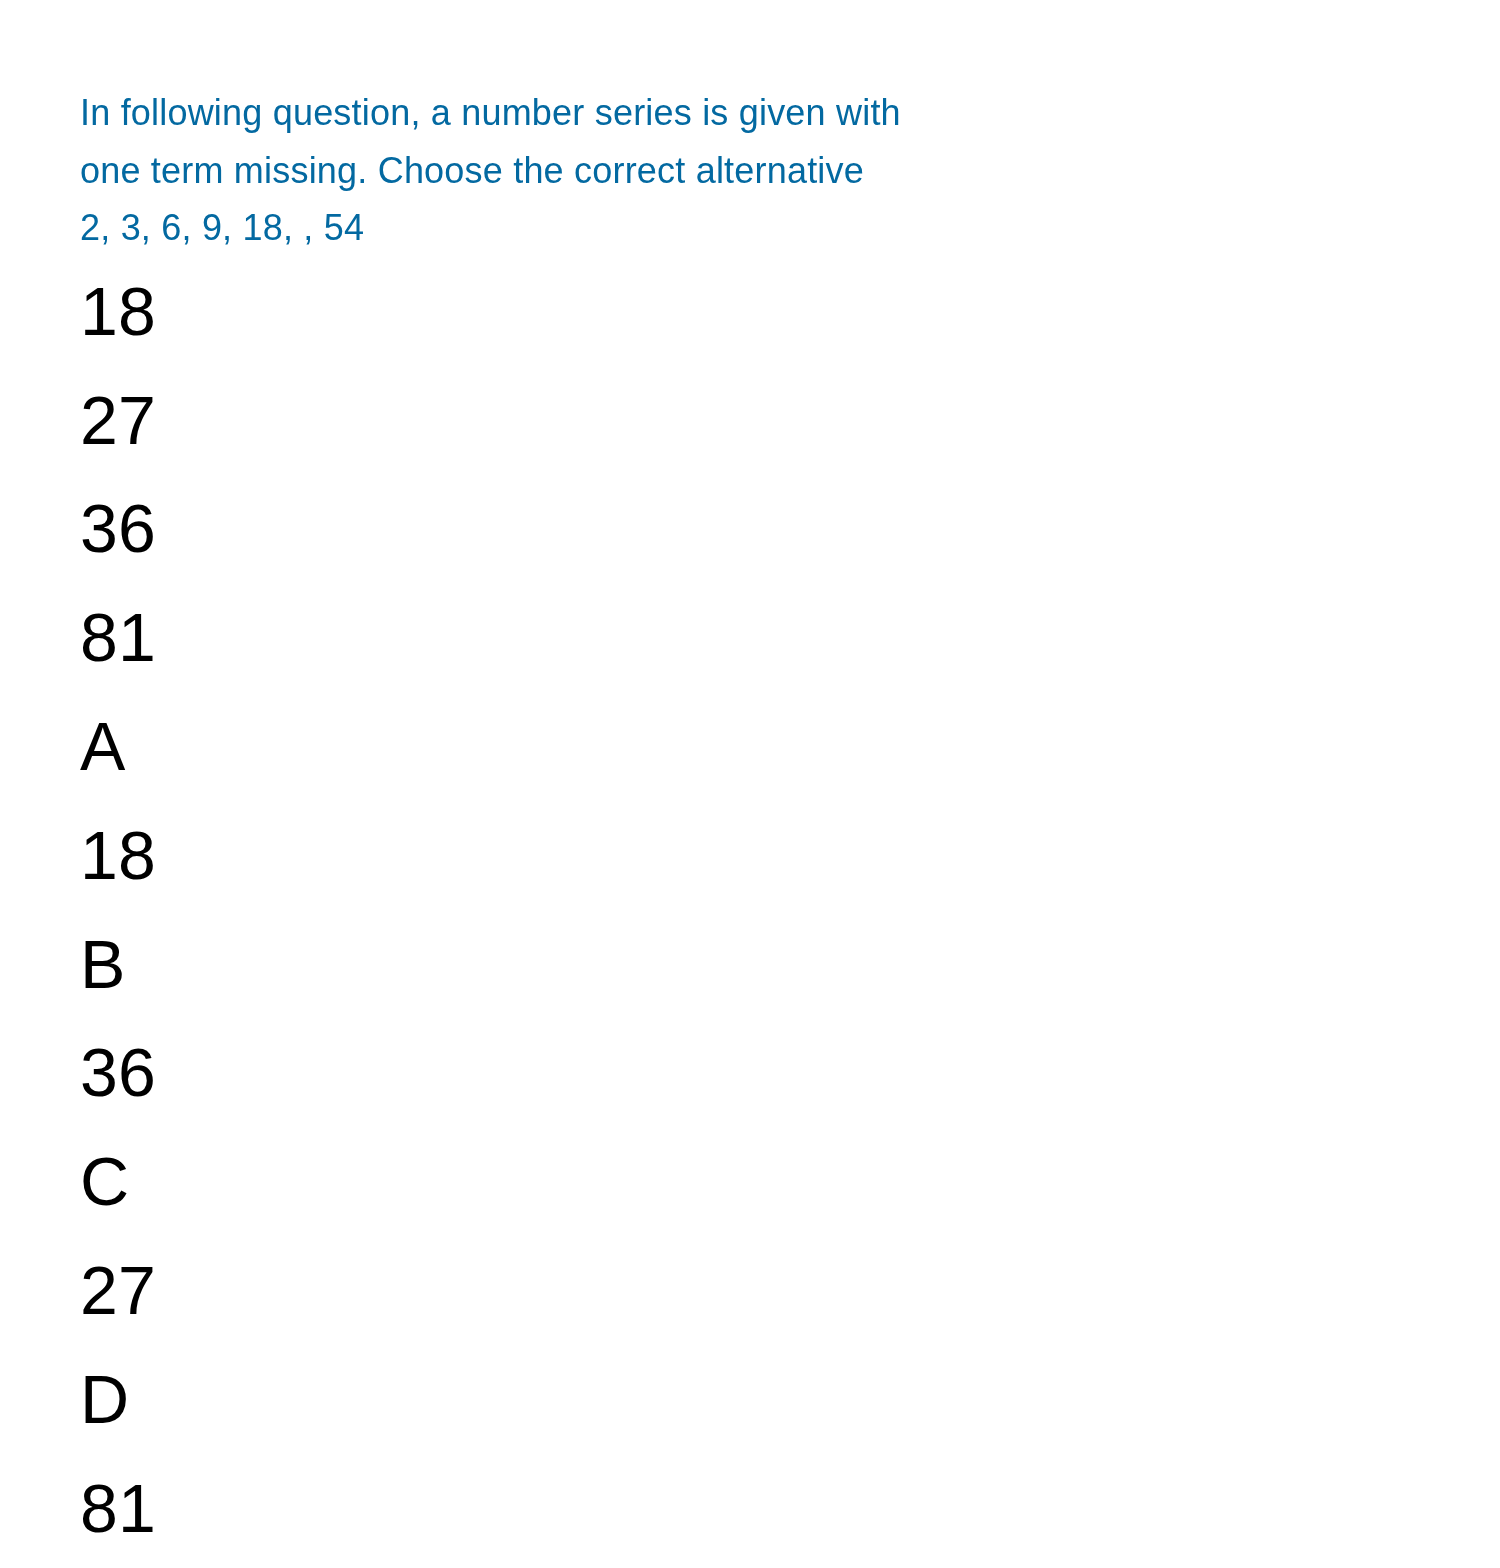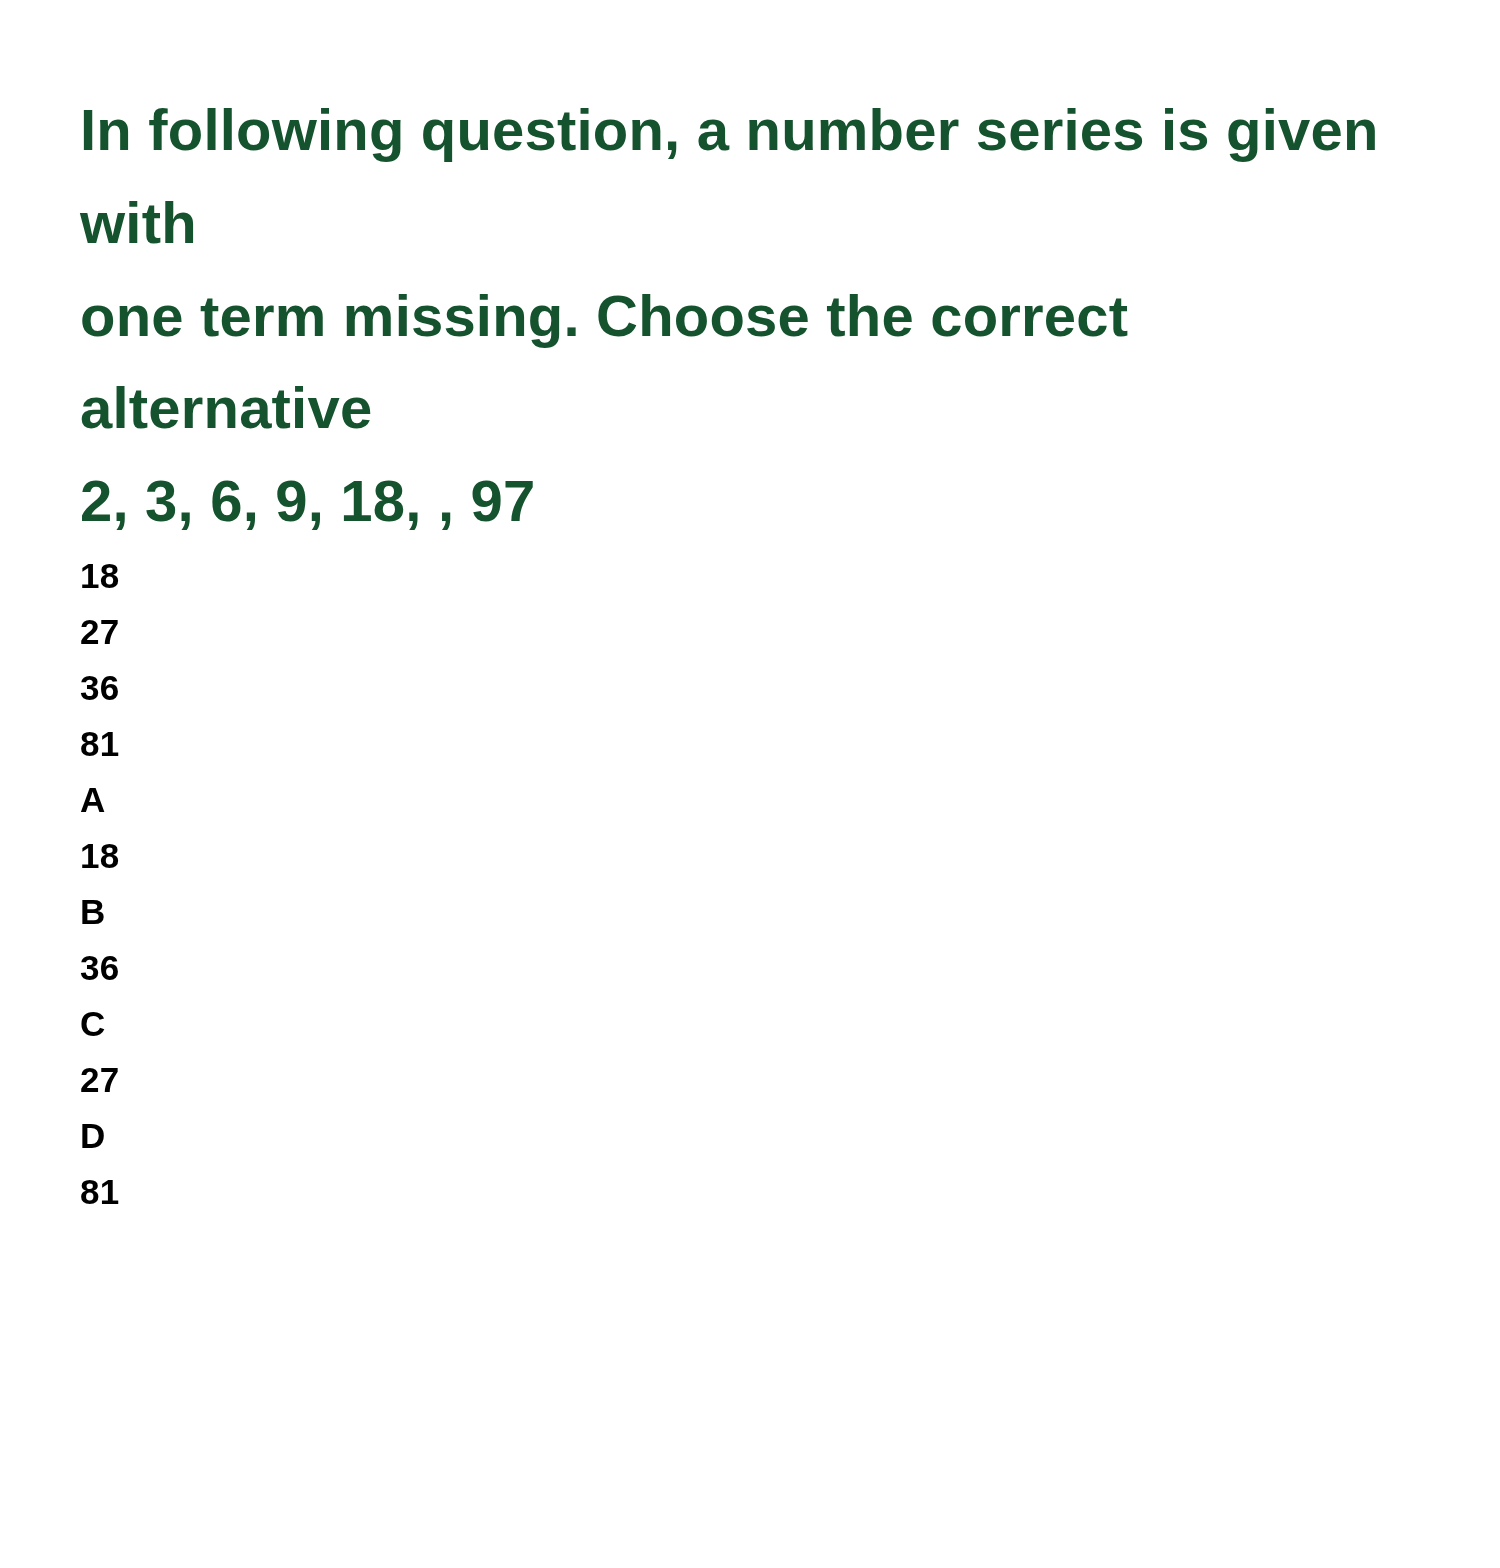--- a/index.html
+++ b/index.html
@@ -8,44 +8,44 @@
       box-sizing: border-box;
     }
     body {
       width: 1500px;
       height: 1568px;
       background: #ffffff;
       font-family: -apple-system, BlinkMacSystemFont, "Segoe UI", Helvetica, Arial, sans-serif;
       padding: 84px 80px;
     }
     .question-text {
-      font-size: 58px;
+      font-size: 36px;
       line-height: 1.6;
-      color: #14532d;
-      font-weight: 700;
+      color: #0369a1;
+      font-weight: 400;
       letter-spacing: 0.2px;
     }
     .list-block {
       margin-top: 0px;
     }
     .list-line {
-      font-size: 35px;
+      font-size: 68px;
       line-height: 1.6;
       color: #000000;
-      font-weight: 700;
+      font-weight: 400;
       letter-spacing: 0.2px;
     }
   </style>
 </head>
 <body>
 
 <div>
   <div class="question-text">In following question, a number series is given with</div>
   <div class="question-text">one term missing. Choose the correct alternative</div>
-  <div class="question-text">2, 3, 6, 9, 18, , 97</div>
+  <div class="question-text">2, 3, 6, 9, 18, , 54</div>
 </div>
 
 <div class="list-block">
   <div class="list-line">18</div>
   <div class="list-line">27</div>
   <div class="list-line">36</div>
   <div class="list-line">81</div>
 </div>
 
 <div class="list-block">

